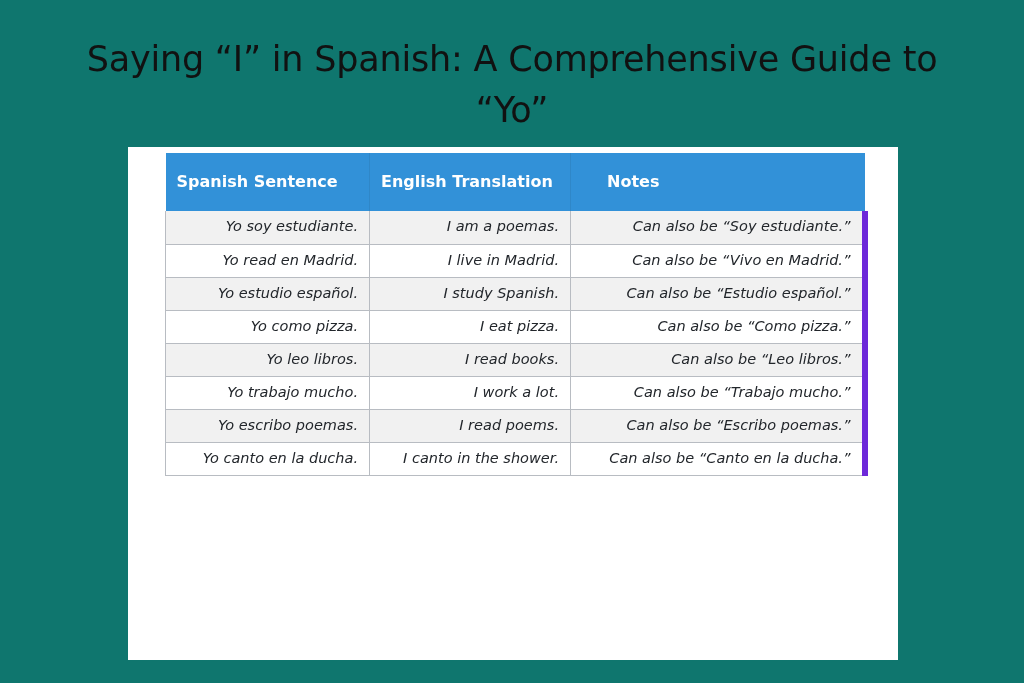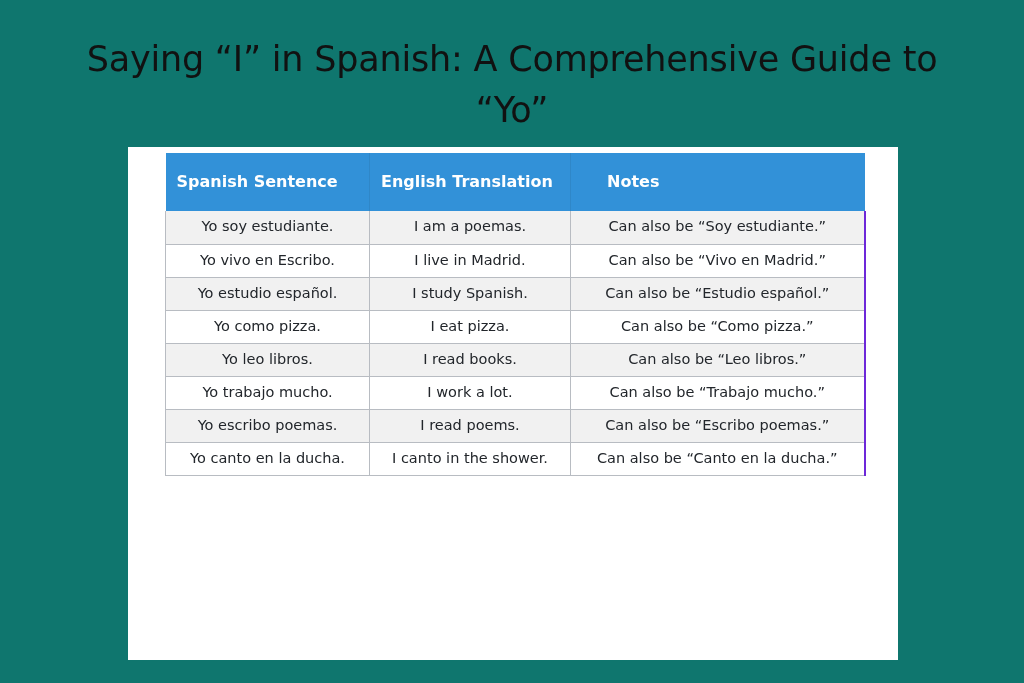--- a/index.html
+++ b/index.html
@@ -78,34 +78,35 @@
     border-right: 1px solid #2f87c8;
     line-height: 1.45;
   }
   #sentence-table thead th:last-child { border-right: none; padding-left: 36px; }
 
   #sentence-table tbody td {
     font-family: "DejaVu Sans", sans-serif;
     font-size: 14.5px;
     font-weight: 400;
     color: #22262b;
-    text-align: center;
+    text-align: right;
     vertical-align: middle;
     padding: 1px 11px;
     height: 33px;
     box-sizing: border-box;
     border-right: 1px solid #b8bcc2;
     border-bottom: 1px solid #b8bcc2;
     line-height: 1.5;
+    font-style: italic;
   }
   #sentence-table tbody td:first-child {
     border-left: 1px solid #b8bcc2;
   }
   #sentence-table tbody td:last-child {
-    border-right: 2px solid #6d28d9;
+    border-right: 6px solid #6d28d9;
   }
   #sentence-table tbody tr:nth-child(odd) td { background: #f1f1f1; }
   #sentence-table tbody tr:nth-child(even) td { background: #ffffff; }
 </style>
 </head>
 <body>
 
 <div id="page">
 
   <div id="title-block">
@@ -127,21 +128,21 @@
           <th>Notes</th>
         </tr>
       </thead>
       <tbody id="table-body">
         <tr>
           <td>Yo soy estudiante.</td>
           <td>I am a poemas.</td>
           <td>Can also be “Soy estudiante.”</td>
         </tr>
         <tr>
-          <td>Yo vivo en Escribo.</td>
+          <td>Yo read en Madrid.</td>
           <td>I live in Madrid.</td>
           <td>Can also be “Vivo en Madrid.”</td>
         </tr>
         <tr>
           <td>Yo estudio español.</td>
           <td>I study Spanish.</td>
           <td>Can also be “Estudio español.”</td>
         </tr>
         <tr>
           <td>Yo como pizza.</td>

